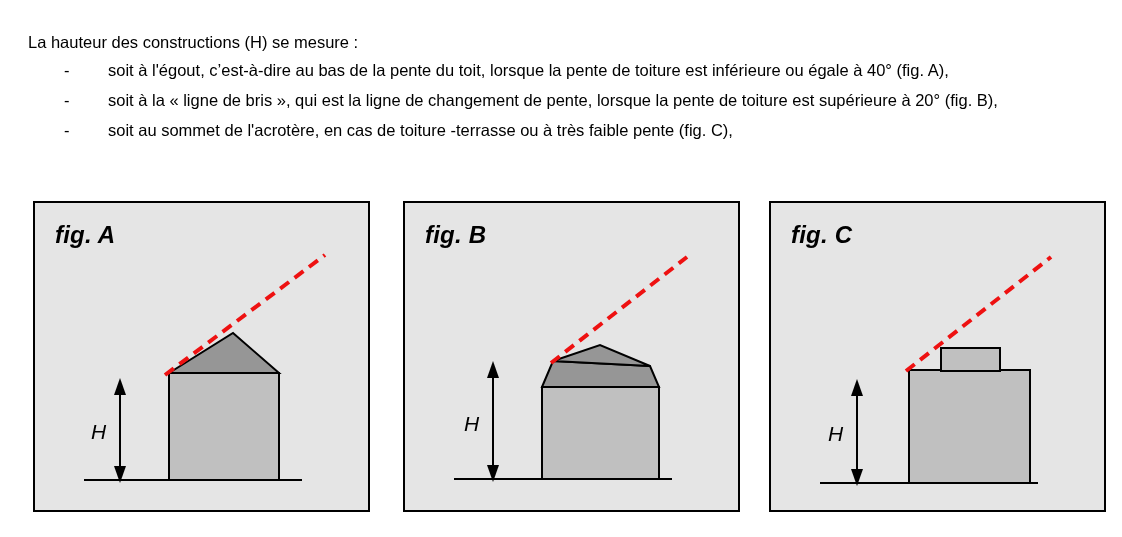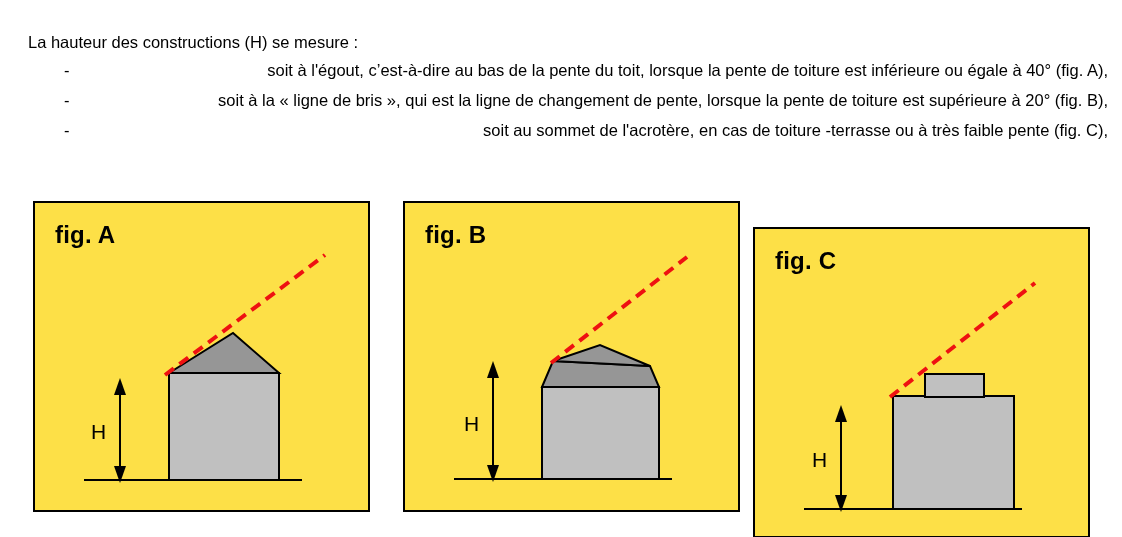--- a/index.html
+++ b/index.html
@@ -45,36 +45,36 @@
   }
   .bullet-item .dash {
     position: absolute;
     left: 36px;
     top: 0;
     font-size: 16.5px;
     line-height: 29px;
   }
   .bullet-item .btext {
     display: block;
-    text-align: right;
   }
 
   
   .fig-box {
     position: absolute;
     top: 201px;
     width: 337px;
     height: 311px;
     border: 2px solid #000000;
     box-sizing: border-box;
-    background: #fde047;
+    background: #e5e5e5;
+    font-style: italic;
   }
   #fig-box-a { left: 33px; }
   #fig-box-b { left: 403px; }
-  #fig-box-c { left: 753px; margin-top: 26px; }
+  #fig-box-c { left: 769px; }
 
   .fig-label {
     position: absolute;
     left: 20px;
     top: 18px;
     font-size: 24px;
     font-weight: bold;
     letter-spacing: 0.2px;
     color: #000000;
   }

